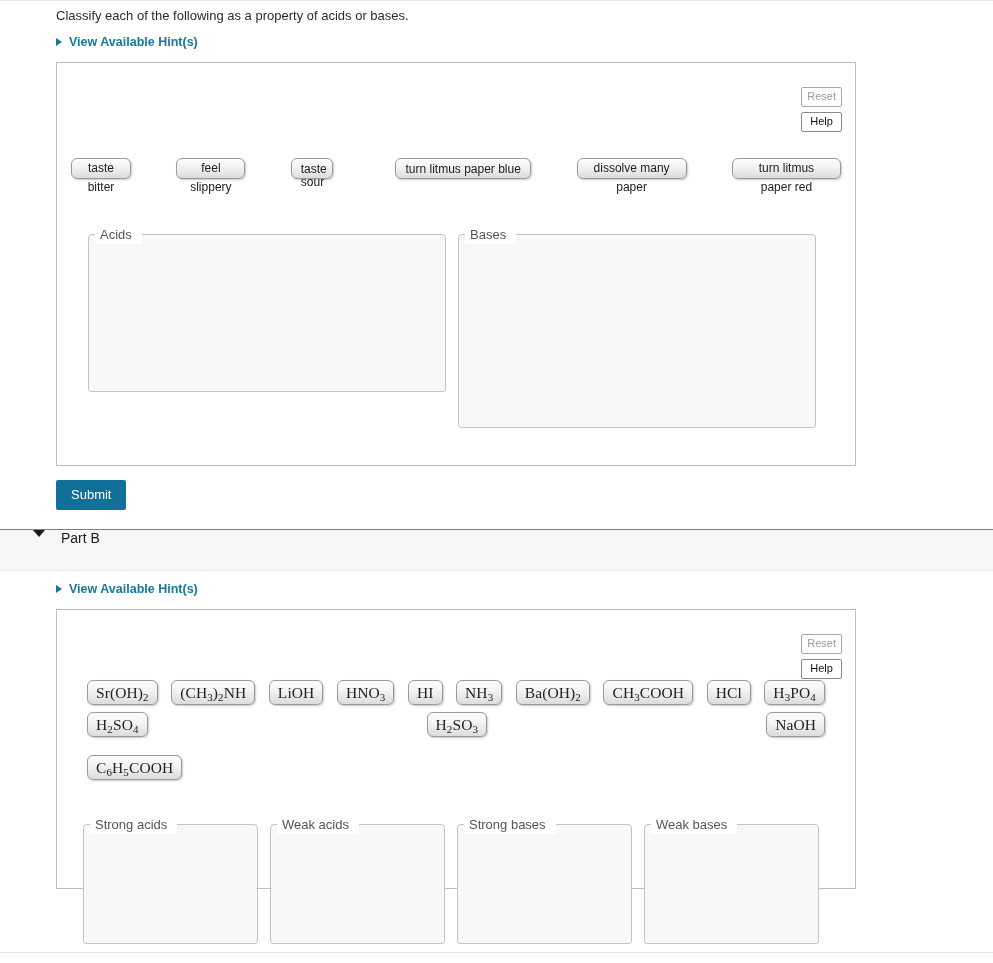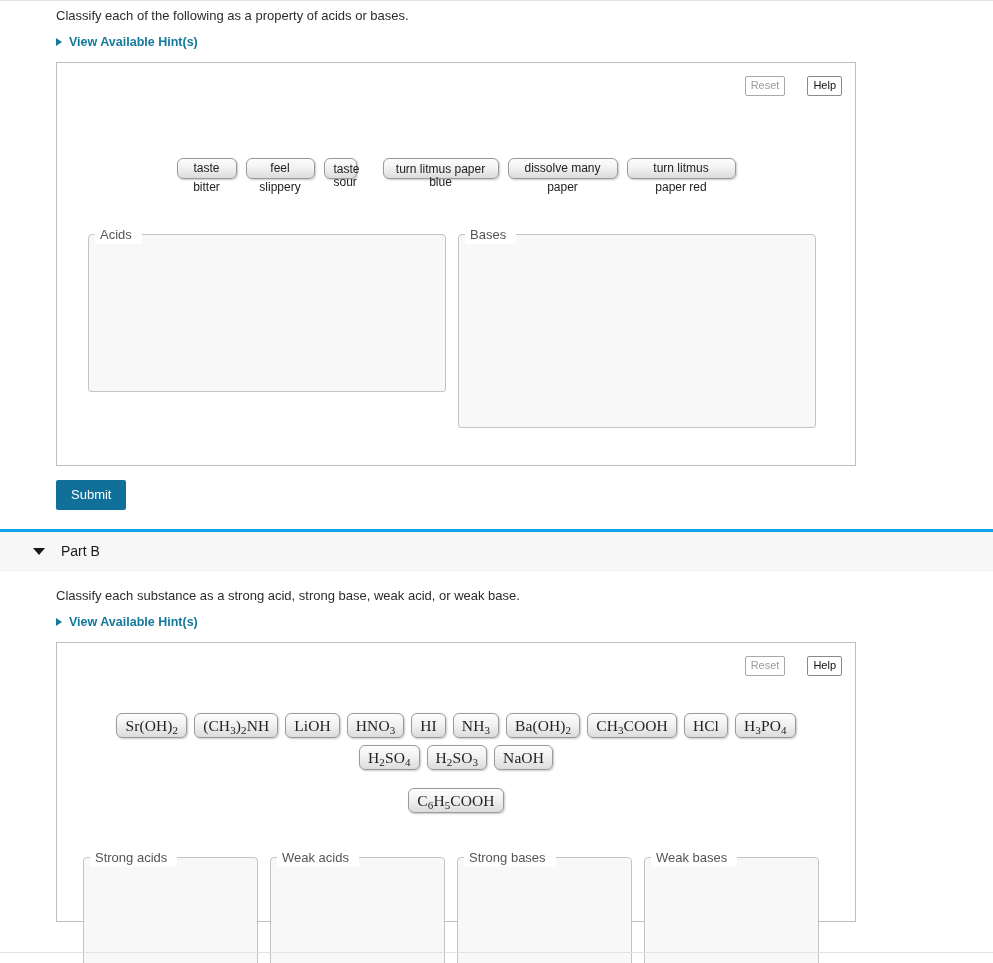--- a/index.html
+++ b/index.html
@@ -56,24 +56,25 @@
 
   
   .answer-box {
     position: relative;
     border: 1px solid #bfbfbf;
     background: #ffffff;
     box-sizing: border-box;
   }
   .answer-tools {
     position: absolute;
-    top: 13px;
+    top: 24px;
     right: 13px;
     display: flex;
-    gap: 22px;
+    gap: 5px;
+    flex-direction: column;
   }
   .tool-btn {
     font-family: "Liberation Sans", sans-serif;
     font-size: 11px;
     line-height: 11px;
     padding: 3px 5px 4px 5px;
     border: 1px solid #8a8a8a;
     border-radius: 2px;
     background: #ffffff;
     color: #111111;
@@ -82,21 +83,21 @@
   .tool-btn.disabled {
     color: #9a9a9a;
     border-color: #a8a8a8;
   }
 
   
   .chip-tray {
     display: flex;
     flex-wrap: wrap;
     align-items: flex-start;
-    justify-content: center;
+    justify-content: space-between;
   }
   .chip {
     position: relative;
     box-sizing: border-box;
     border: 1px solid #9a9a9a;
     border-radius: 6px;
     background: linear-gradient(to bottom, #fdfdfd 0%, #f3f3f3 42%, #dcdcdc 100%);
     box-shadow: 1px 1px 2px rgba(0,0,0,0.22);
     text-align: center;
     color: #222222;
@@ -173,24 +174,24 @@
     padding: 7px 15px 8px 15px;
     cursor: pointer;
   }
 
   
   .part-header {
     width: 993px;
     box-sizing: border-box;
     height: 42px;
     background: #f7f7f7;
-    border-top: 3px solid #0ea5e9;
+    border-top: 1px solid #0ea5e9;
     border-bottom: 1px solid #ededed;
     display: flex;
-    align-items: center;
+    align-items: flex-start;
   }
   .part-caret {
     margin-left: 33px;
     width: 0; height: 0;
     border-left: 6px solid transparent;
     border-right: 6px solid transparent;
     border-top: 7px solid #1a1a1a;
     cursor: pointer;
   }
   .part-title {
@@ -231,24 +232,24 @@
         <button class="tool-btn">Help</button>
       </div>
 
       <div class="chip-tray" id="part-a-tray" style="margin-top:95px; gap:9px; padding:0 14px;">
           <div class="chip chip-a one-line" style="width: 60px;">
             <span class="chip-text">taste bitter</span>
           </div>
           <div class="chip chip-a one-line" style="width: 69px;">
             <span class="chip-text">feel slippery</span>
           </div>
-          <div class="chip chip-a" style="width: 33px;">
+          <div class="chip chip-a" style="width: 42px;">
             <span class="chip-text">taste sour</span>
           </div>
-          <div class="chip chip-a" style="width: 116px; margin-left: 17px;">
+          <div class="chip chip-a" style="width: 136px; margin-left: 17px;">
             <span class="chip-text">turn litmus paper blue</span>
           </div>
           <div class="chip chip-a one-line" style="width: 110px;">
             <span class="chip-text">dissolve many paper</span>
           </div>
           <div class="chip chip-a one-line" style="width: 109px;">
             <span class="chip-text">turn litmus paper red</span>
           </div>
         </div>
 
@@ -267,21 +268,20 @@
 </div>
 
 <div class="part-header" style="margin-top:19px;">
   <span class="part-caret"></span>
   <span class="part-title">Part B</span>
 </div>
 
 <div>
   <div class="part-body">
 
-    <div class="prompt-line" style="padding-top:16px;">Classify each substance as a strong acid, strong base, weak acid, or weak base.</div>
 
 
     <div class="hint-row" style="padding-top:11px;">
       <span class="hint-caret"></span>
       <span class="hint-link">View Available Hint(s)</span>
     </div>
 
     <div class="answer-box" style="margin-top:13px; width:800px; height:280px;">
 
       <div class="answer-tools">

